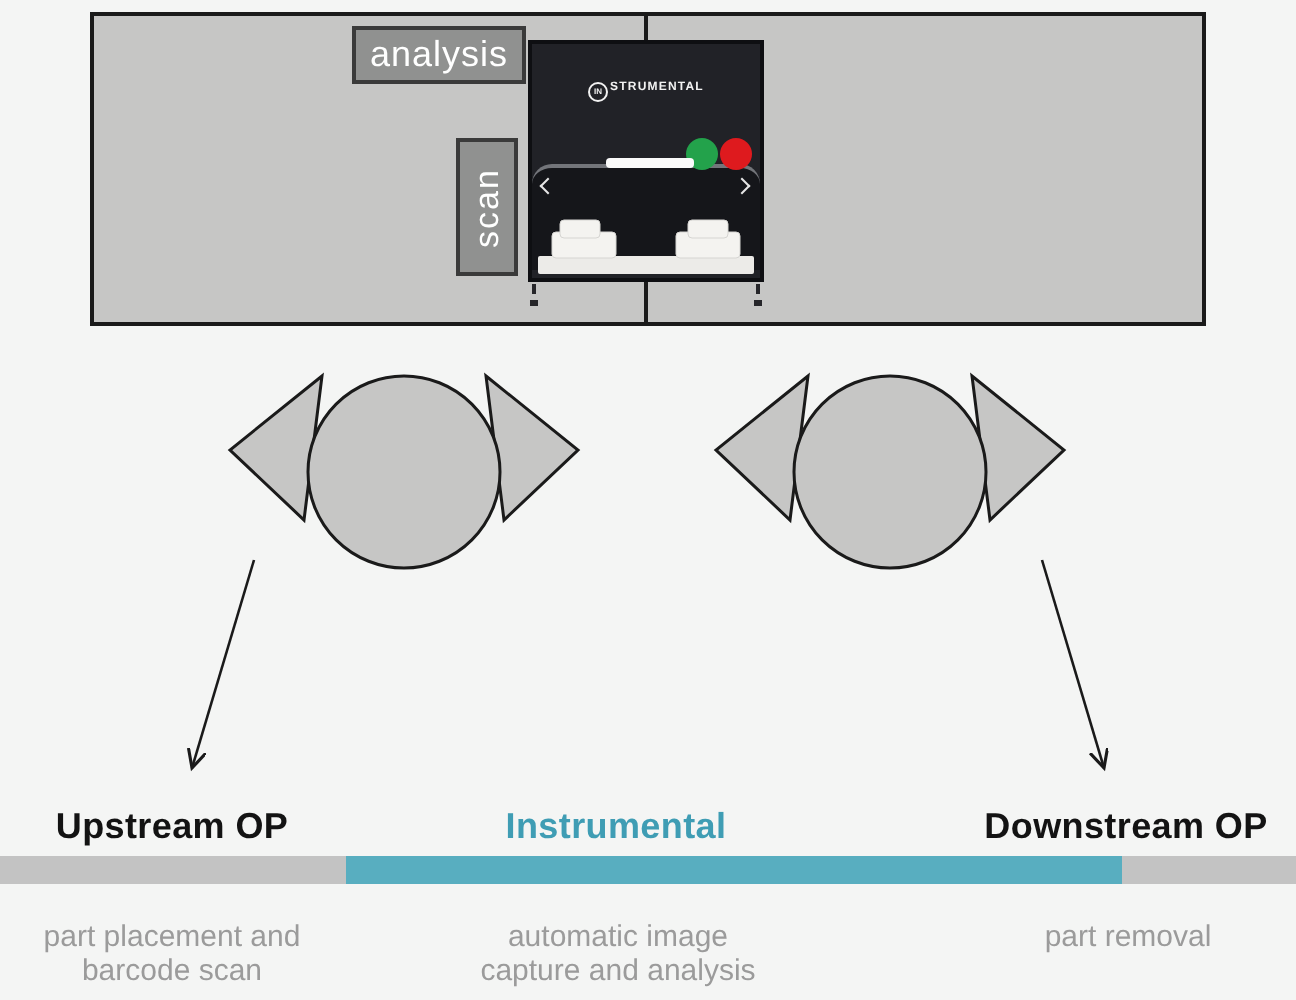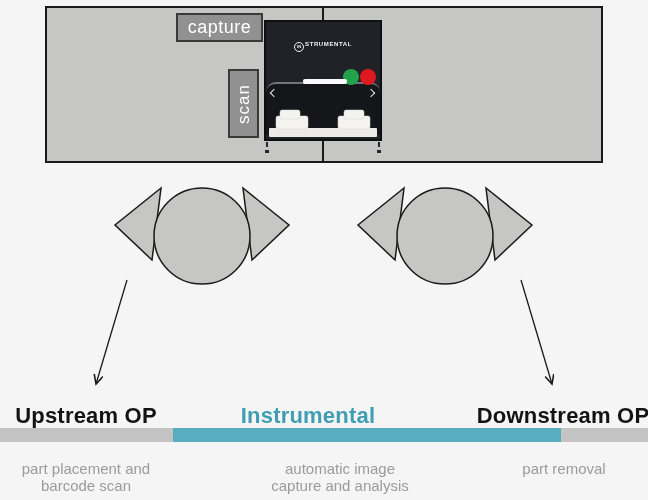--- a/index.html
+++ b/index.html
@@ -77,48 +77,48 @@
   .person .shape{fill:#c6c6c5;stroke:#1a1a1a;stroke-width:1.5;}
   .person-1{left:108px;top:181px;}
   .person-2{left:351px;top:181px;}
 
   
   .arrows{left:0;top:0;pointer-events:none;z-index:1;}
   .arrows line{stroke:#1a1a1a;stroke-width:1.3;}
 
   
   .seg-label{
-    position:absolute;top:403px;font-size:22px;font-weight:bold;color:#131313;
+    position:absolute;top:403px;font-size:18px;font-weight:bold;color:#131313;
     text-align:center;letter-spacing:.2px;
   }
   .lab-up{left:0;width:172px;}
   .lab-inst{left:208px;width:200px;color:#3f9db4;}
   .lab-down{left:463px;width:200px;}
 
   .bar{position:absolute;top:428px;height:14px;}
   .bar-l{left:0;width:173px;background:#c3c3c3;}
   .bar-m{left:173px;width:388px;background:#58aec0;}
   .bar-r{left:561px;width:87px;background:#c3c3c3;}
 
   .seg-desc{
     position:absolute;top:460px;font-size:15px;line-height:17px;color:#9b9b9b;
     text-align:center;white-space:pre-line;
   }
   .desc-up{left:0;width:172px;}
-  .desc-mid{left:240px;width:200px;}
+  .desc-mid{left:209px;width:200px;}
   .desc-down{left:464px;width:200px;}
 </style>
 </head>
 <body>
 
 <div class="abs bench"></div>
 <div class="abs bench-divider"></div>
 
 <div class="abs tag tag-monitor">
-  <span>capture</span>
+  <span>analysis</span>
 </div>
 
 <div class="abs tag tag-scan">
   <span>scan</span>
 </div>
 
 <div class="abs device">
   <div class="device-logo">
     <span class="logo-circle">IN</span><span>STRUMENTAL</span>
   </div>

